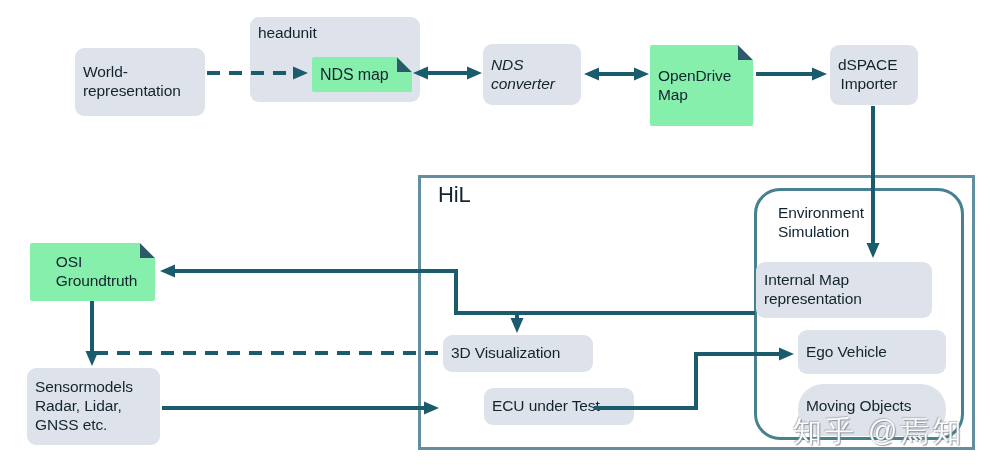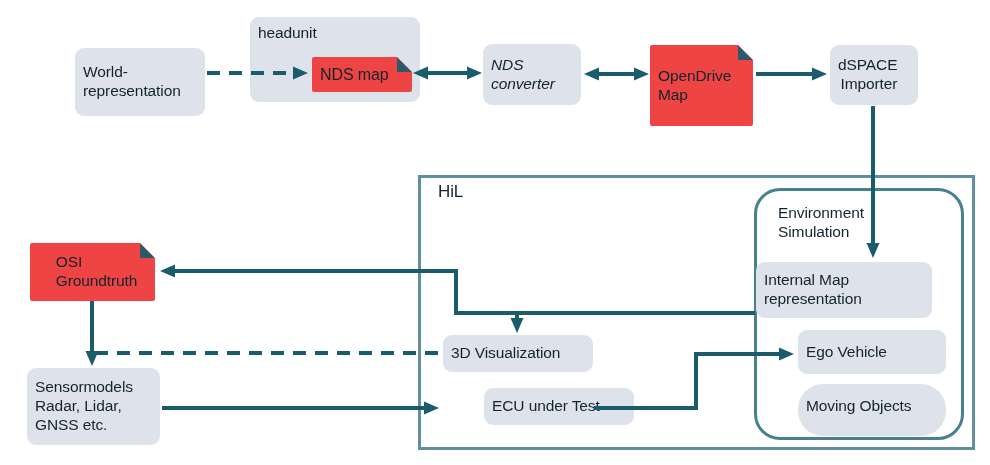--- a/index.html
+++ b/index.html
@@ -8,21 +8,21 @@
     font-family:"Liberation Sans","DejaVu Sans",sans-serif;
     color:#13242E;background:#ffffff;
   }
   .box{
     position:absolute;box-sizing:border-box;
     font-size:15.5px;line-height:1.22;letter-spacing:-0.1px;
     display:flex;align-items:center;white-space:pre-line;
   }
   .light{background:#DEE3EB;border-radius:9px;padding-left:12px;}
   .teal{
-    background:#ef4444;border-radius:2px;padding-left:10px;
+    background:#86efac;border-radius:2px;padding-left:10px;
     clip-path:polygon(0 0, calc(100% - 15px) 0, 100% 15px, 100% 100%, 0 100%);
   }
   .teal .fold{
     position:absolute;top:0;right:0;width:15px;height:15px;background:#2C596C;
     clip-path:polygon(0 0, 100% 100%, 0 100%);
   }
   .container-label{align-items:flex-start;}
   #hil-frame{
     position:absolute;left:418px;top:175px;width:557px;height:275px;
     border:3px solid #618FA0;box-sizing:border-box;background:#ffffff;
@@ -41,21 +41,21 @@
   }
 </style>
 </head>
 <body>
 
 <div id="stage">
 
   <div id="hil-frame"></div>
   <div id="es-frame"></div>
 
-  <div class="box container-label node" style="left:430px;top:182px;font-size:17px;">HiL</div>
+  <div class="box container-label node" style="left:430px;top:182px;font-size:22px;">HiL</div>
   <div class="box container-label node" style="left:770px;top:204px;">Environment
 Simulation</div>
 
   <div class="box light node" style="left:75px;top:48px;width:130px;height:68px;">
     <span>World-
 representation</span>
   </div>
 
   <div class="box light container-label node" style="left:250px;top:17px;width:170px;height:85px;padding-top:7px;">
     <span>headunit</span>
@@ -149,14 +149,15 @@
       <polygon points="827,74 812,67.5 812,80.5"></polygon>
       <polygon points="873,258 866.5,243 879.5,243"></polygon>
       <polygon points="160,271 175,264.5 175,277.5"></polygon>
       <polygon points="517,333 510.5,318 523.5,318"></polygon>
       <polygon points="92,366 85.5,351 98.5,351"></polygon>
       <polygon points="439,408 424,401.5 424,414.5"></polygon>
       <polygon points="794,354 779,347.5 779,360.5"></polygon>
     </g>
   </svg>
 
+  <div id="watermark">知乎 @焉知</div>
 
 </div>
 
 </body></html>

